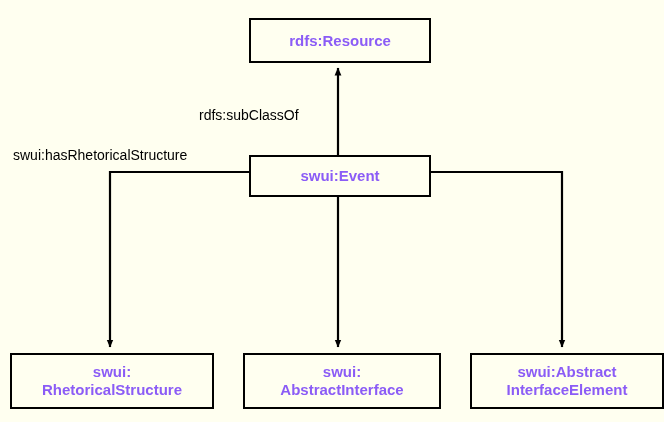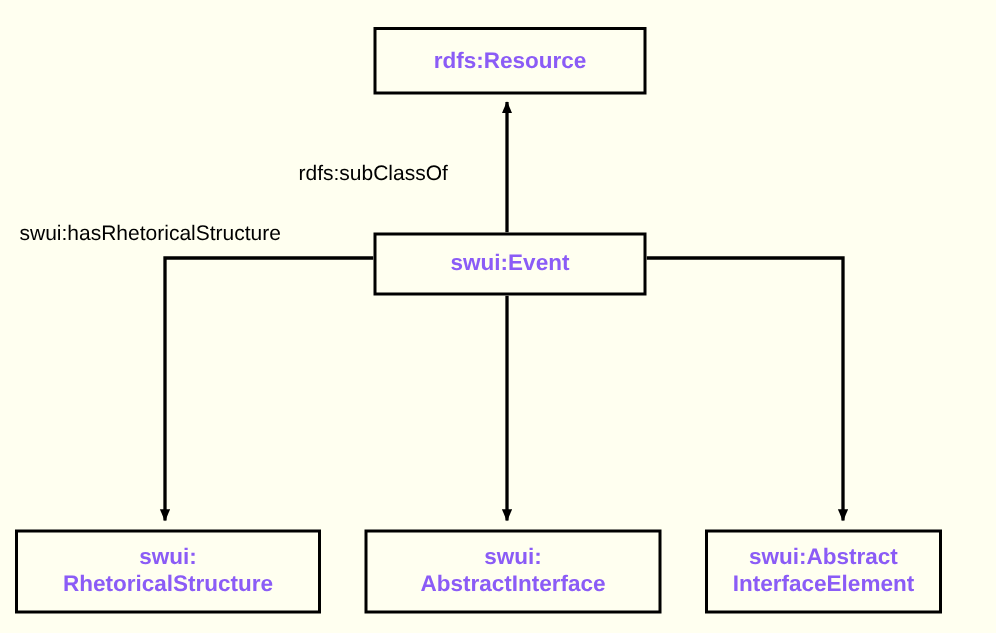--- a/index.html
+++ b/index.html
@@ -65,21 +65,21 @@
   }
   #node-abstract-interface {
     left: 243px;
     top: 353px;
     width: 198px;
     height: 56px;
   }
   #node-abstract-element {
     left: 470px;
     top: 353px;
-    width: 158px;
+    width: 194px;
     height: 56px;
   }
   .edge-label {
     position: absolute;
     font-size: 14px;
     font-weight: normal;
     color: #000000;
     white-space: nowrap;
     background: transparent;
   }

